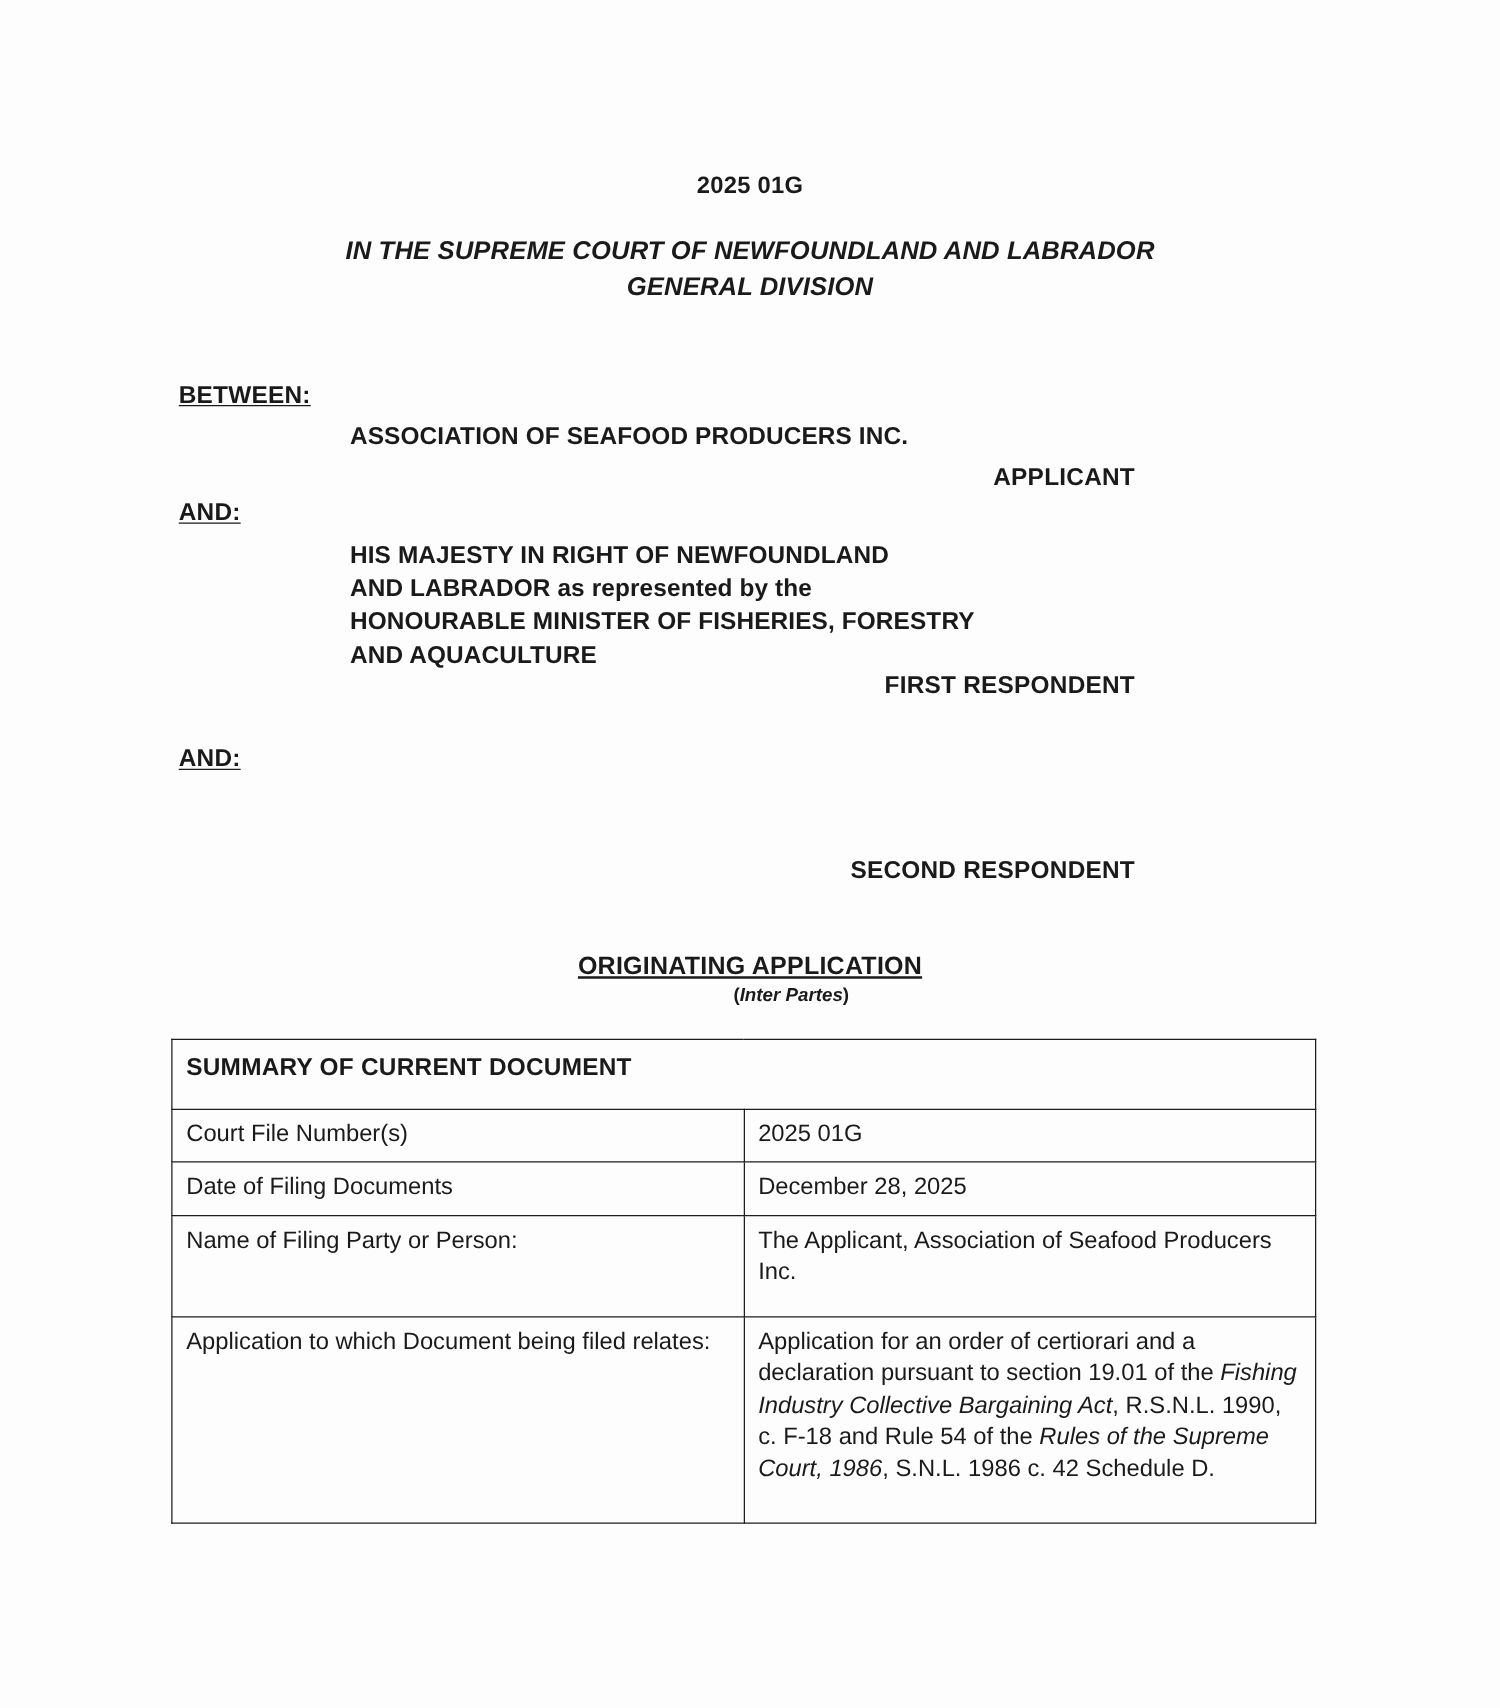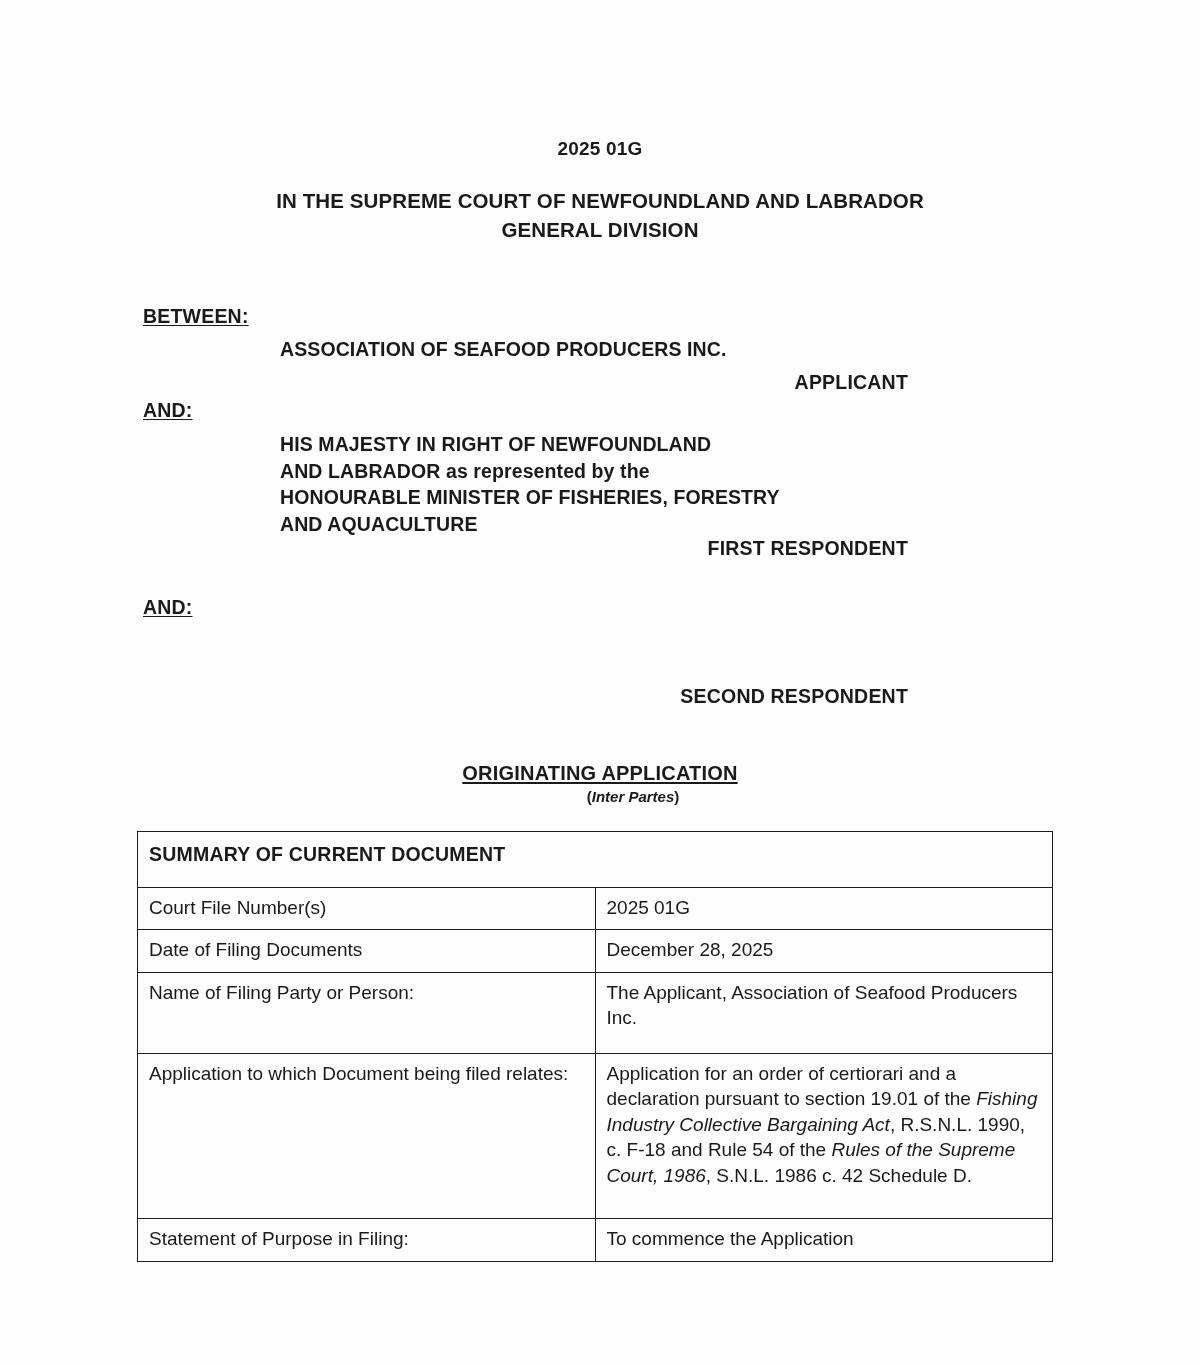--- a/index.html
+++ b/index.html
@@ -41,20 +41,21 @@
   }
   #court-name {
     position: absolute;
     left: 0; top: 186px;
     width: 1200px;
     text-align: center;
     font-size: 20.5px;
     font-weight: bold;
     line-height: 29px;
     letter-spacing: 0.1px;
+    font-style: italic;
   }
 
   
   .party-kw {
     position: absolute;
     left: 143px;
     font-size: 19.5px;
     font-weight: bold;
     text-decoration: underline;
     text-underline-offset: 2px;
@@ -212,21 +213,17 @@
       <tr>
         <td class="col-label pad-b">Name of Filing Party or Person:</td>
         <td class="pad-b">The Applicant, Association of Seafood Producers Inc.</td>
       </tr>
 
       <tr>
         <td class="col-label pad-bb">Application to which Document being filed relates:</td>
         <td class="pad-bb"><span>Application for an order of certiorari and a declaration pursuant to section 19.01 of the </span><span class="it">Fishing Industry Collective Bargaining Act</span><span>, R.S.N.L. 1990, c. F-18 and Rule 54 of the </span><span class="it">Rules of the Supreme Court, 1986</span><span>, S.N.L. 1986 c. 42 Schedule D.</span></td>
       </tr>
 
-      <tr>
-        <td class="col-label">Statement of Purpose in Filing:</td>
-        <td>To commence the Application</td>
-      </tr>
     </tbody>
   </table>
 
 
 </div>
 
 </body></html>

